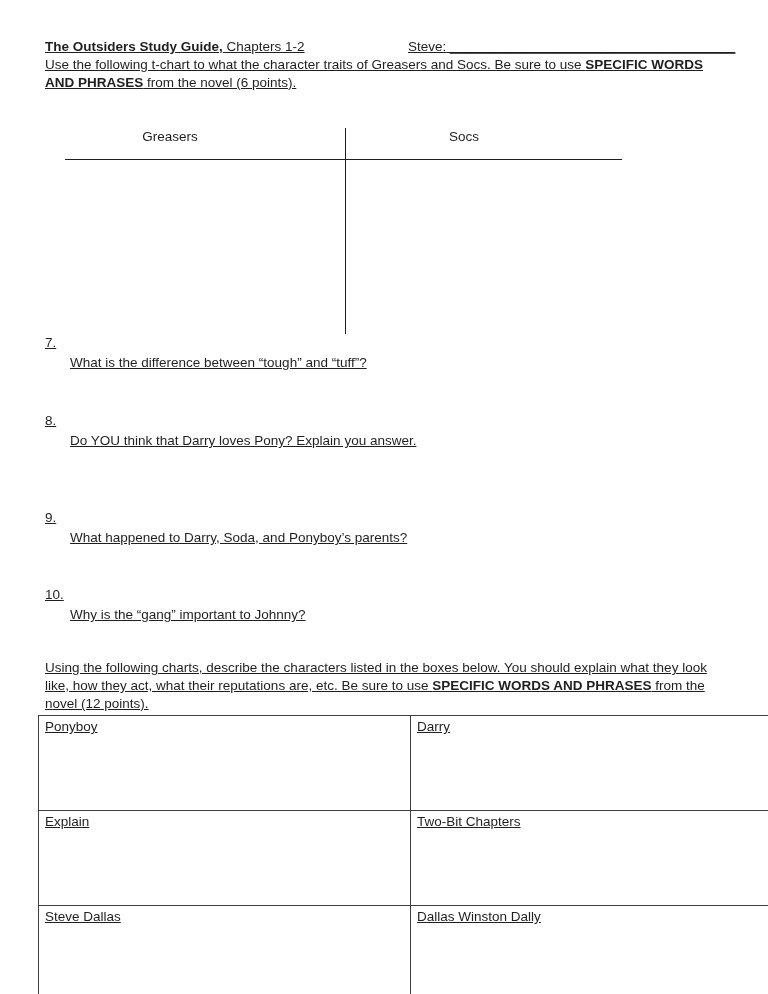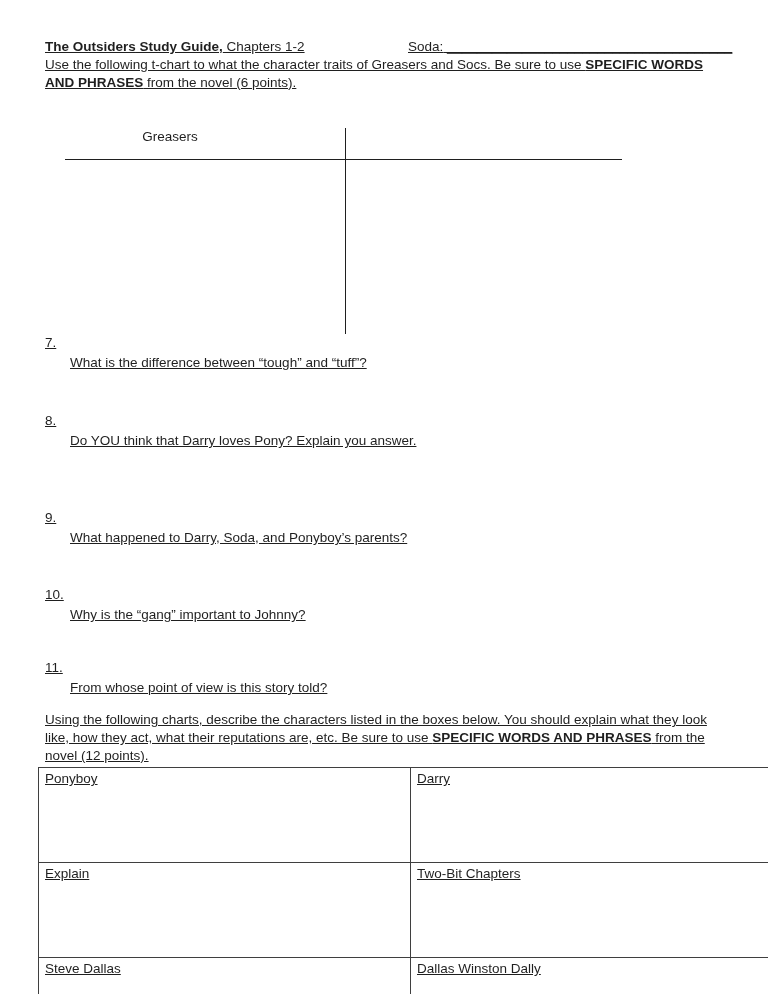--- a/index.html
+++ b/index.html
@@ -49,27 +49,28 @@
     padding:2px 6px;
   }
 </style>
 </head>
 <body>
 
 <div class="page">
 
   <div class="header-row">
     <div class="title-block"><span class="bu">The Outsiders</span><span class="bold"> Study Guide,</span><span> Chapters 1-2</span></div>
-    <div class="name-block"><span>Soda:</span><span> ______________________________________</span></div>
+    <div class="name-block"><span>Steve:</span><span> ______________________________________</span></div>
   </div>
 
   <p class="para"><span>Use the following t-chart to what the character traits of Greasers and Socs. Be sure to use </span><span class="bold">SPECIFIC WORDS AND PHRASES</span><span> from the novel (6 points).</span></p>
 
   <div class="tchart">
     <div class="tc-left">Greasers</div>
+    <div class="tc-right">Socs</div>
     <div class="tc-hline"></div>
     <div class="tc-vline"></div>
   </div>
 
   <div class="question q7">
     <span class="qnum">7.</span>
     <span class="qtext">What is the difference between “tough” and “tuff”?</span>
   </div>
 
   <div class="question q8">
@@ -80,24 +81,20 @@
   <div class="question q9">
     <span class="qnum">9.</span>
     <span class="qtext">What happened to Darry, Soda, and Ponyboy’s parents?</span>
   </div>
 
   <div class="question q10">
     <span class="qnum">10.</span>
     <span class="qtext">Why is the “gang” important to Johnny?</span>
   </div>
 
-  <div class="question q11">
-    <span class="qnum">11.</span>
-    <span class="qtext">From whose point of view is this story told?</span>
-  </div>
 
   <p class="para"><span>Using the following charts, describe the characters listed in the boxes below. You should explain what they look like, how they act, what their reputations are, etc. Be sure to use </span><span class="bold">SPECIFIC WORDS AND PHRASES</span><span> from the novel (12 points).</span></p>
 
   <table class="char-table">
     <tbody>
       <tr>
         <td><span>Ponyboy</span></td>
         <td><span>Darry</span></td>
       </tr>
       <tr>

